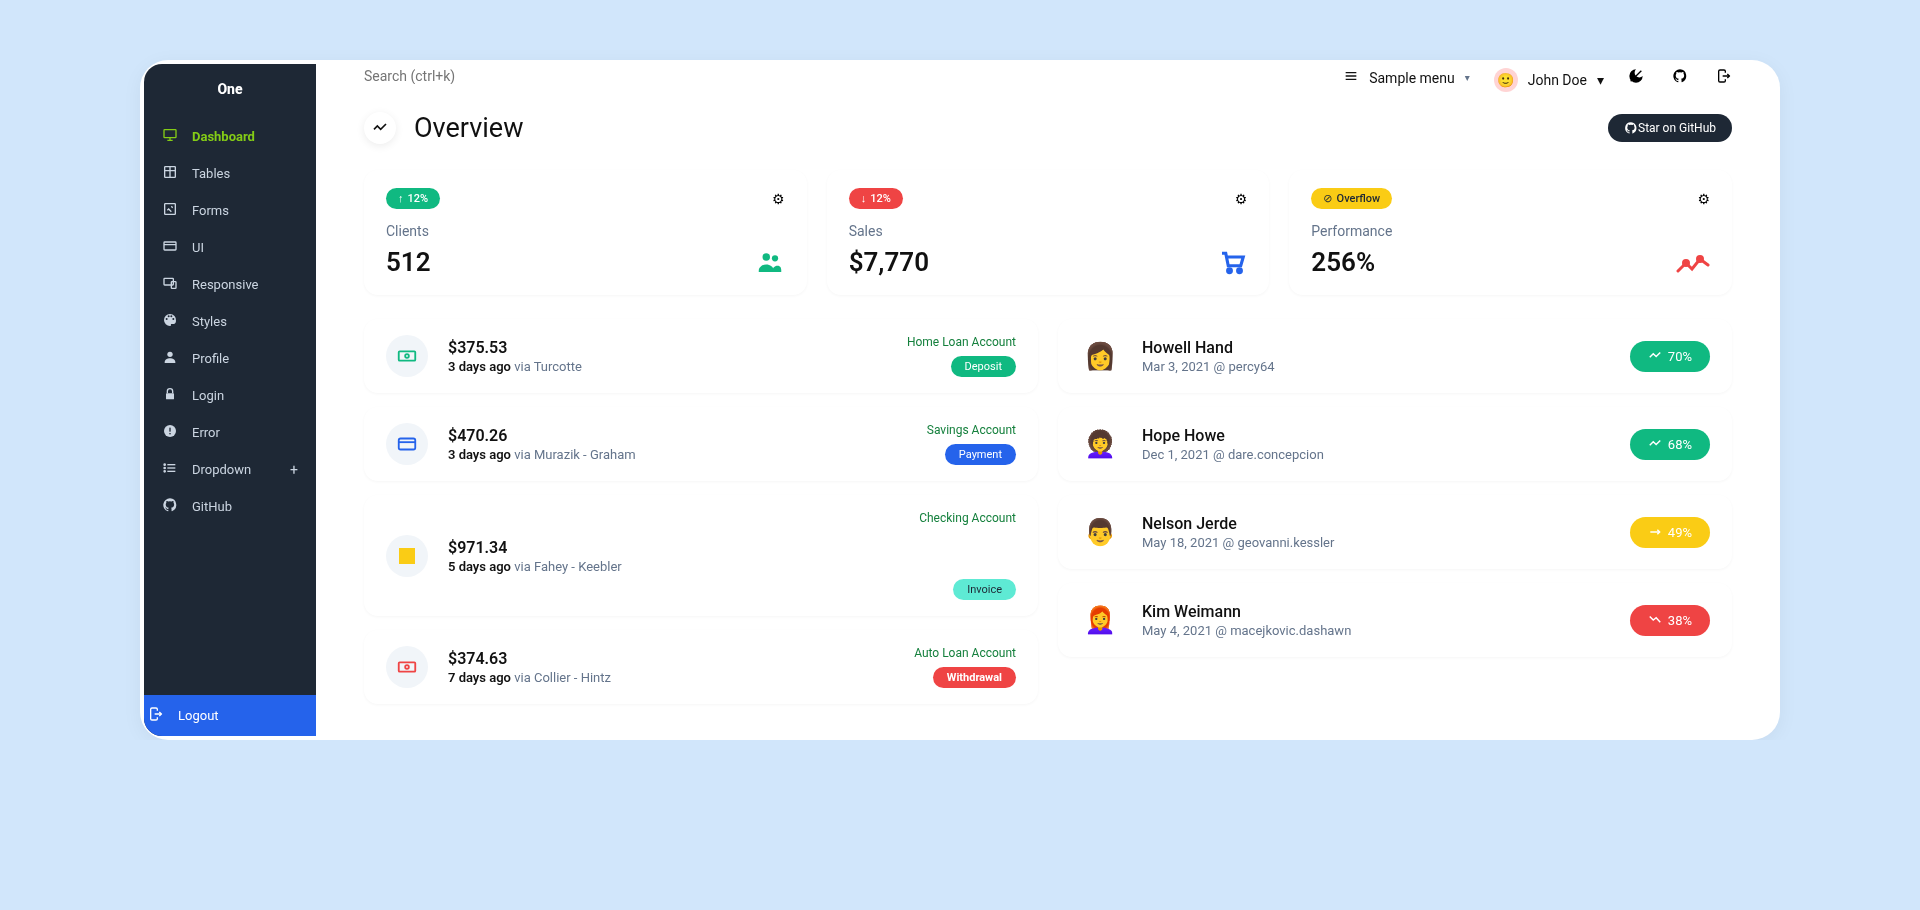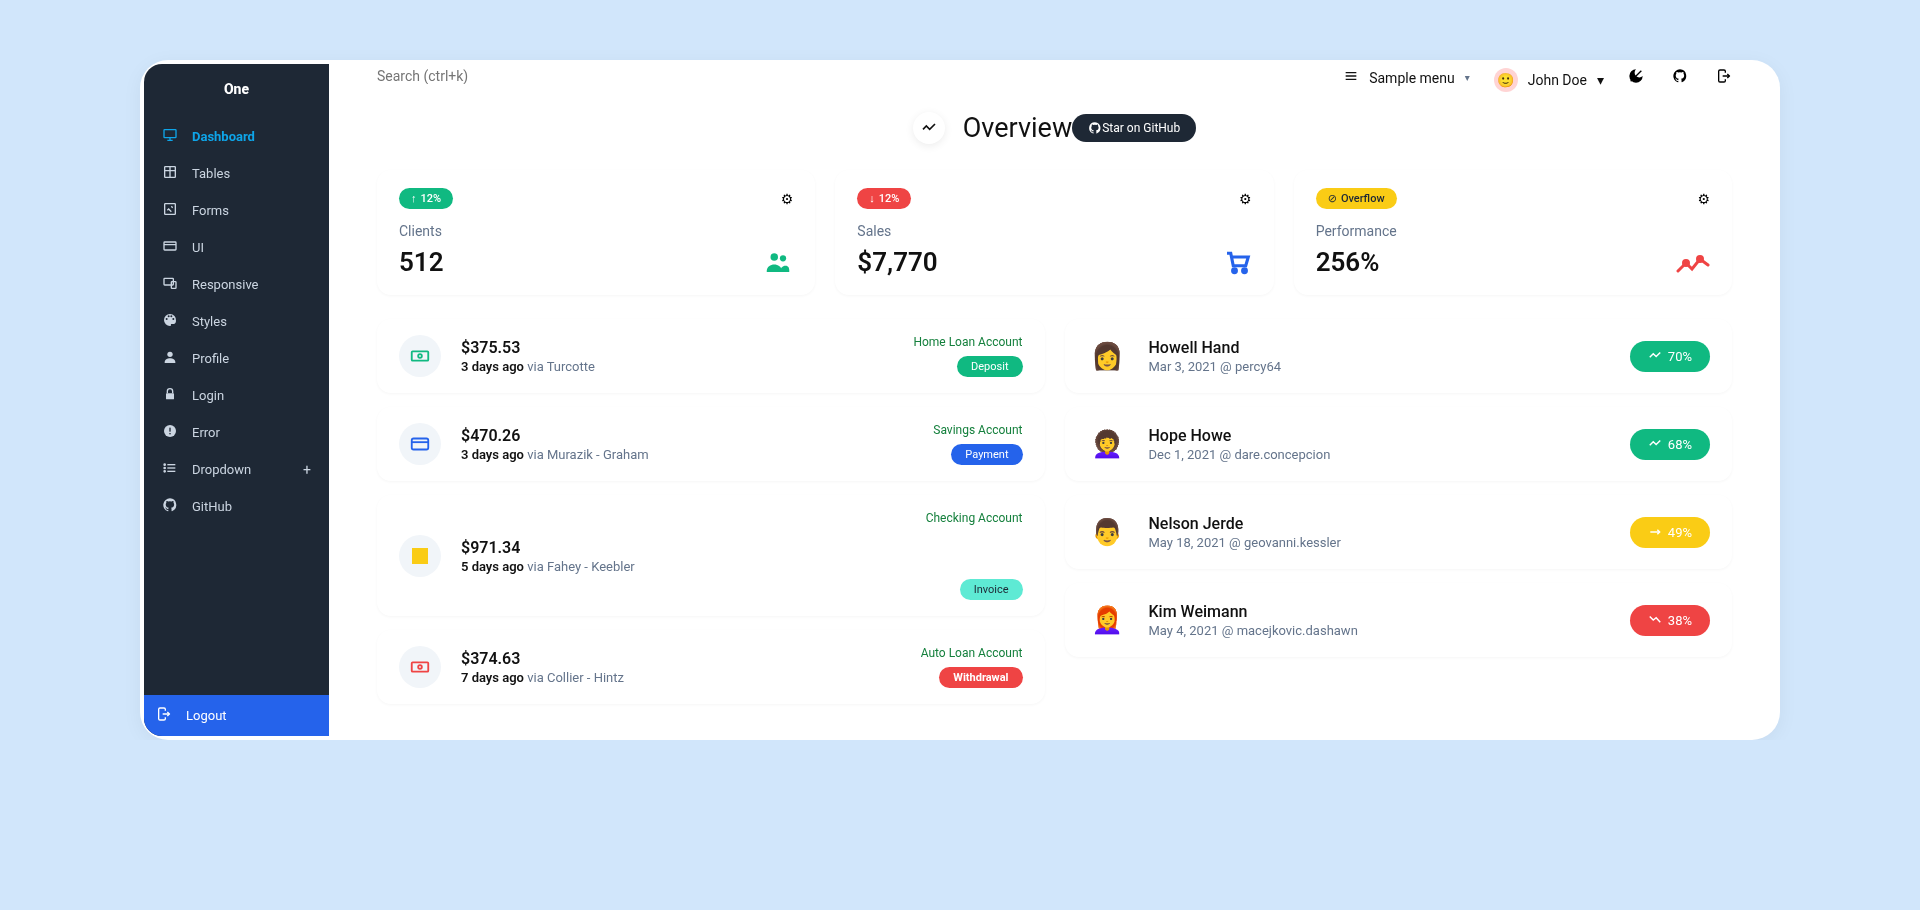--- a/index.html
+++ b/index.html
@@ -1,36 +1,36 @@
 <!DOCTYPE html>
 <html><head>
 <meta charset="utf-8">
 <style>
 * { margin: 0; padding: 0; box-sizing: border-box; font-family: -apple-system, BlinkMacSystemFont, "Segoe UI", Roboto, sans-serif; }
 body { background: #d1e6fb; padding: 60px 140px 0; }
 .app-window { background: #fff; border-radius: 28px; overflow: hidden; display: flex; height: 680px; box-shadow: 0 4px 20px rgba(0,0,0,0.05); }
-.sidebar { width: 185px; background: #1e2835; color: #fff; display: flex; flex-direction: column; border-radius: 18px 0 0 18px; margin: 4px 0 4px 4px; }
+.sidebar { width: 172px; background: #1e2835; color: #fff; display: flex; flex-direction: column; border-radius: 18px 0 0 18px; margin: 4px 0 4px 4px; }
 .sidebar-logo { text-align: center; padding: 17px 0; font-weight: 800; font-size: 14px; }
 .sidebar-nav { flex: 1; padding: 4px 0; }
 .sidebar-item { display: flex; align-items: center; padding: 9px 18px; font-size: 13px; cursor: pointer; color: #cbd5e1; gap: 14px; }
-.sidebar-item.active { color: #0ea5e9; font-weight: 700; }
+.sidebar-item.active { color: #84cc16; font-weight: 700; }
 .sidebar-item .plus { margin-left: auto; font-size: 14px; }
-.sidebar-logout { background: #2563eb; color: #fff; display: flex; align-items: center; padding: 11px 12px; font-size: 13px; gap: 14px; cursor: pointer; border-radius: 0 0 0 18px; }
+.sidebar-logout { background: #2563eb; color: #fff; display: flex; align-items: center; padding: 11px 4px; font-size: 13px; gap: 14px; cursor: pointer; border-radius: 0 0 0 18px; }
 .main { flex: 1; display: flex; flex-direction: column; }
 .topbar { display: flex; align-items: flex-start; padding: 8px 48px; gap: 24px; }
 .search-input { border: none; outline: none; font-size: 14px; color: #64748b; flex: 1; background: transparent; }
 .menu-btn { display: flex; align-items: center; gap: 10px; font-size: 14px; color: #111; cursor: pointer; }
 .menu-btn .chev { font-size: 10px; color: #64748b; }
 .user-btn { display: flex; align-items: center; gap: 10px; font-size: 14px; color: #111; cursor: pointer; }
 .avatar-sm { width: 24px; height: 24px; border-radius: 50%; background: #ffd4d4; display: inline-flex; align-items: center; justify-content: center; font-size: 14px; }
 .topbar-icons { display: flex; gap: 28px; align-items: center; }
 .topbar-icons span { cursor: pointer; font-size: 16px; }
 .icon-svg { width: 16px; height: 16px; display: inline-block; }
 .content { padding: 12px 48px; overflow: hidden; }
-.page-header { display: flex; align-items: center; justify-content: center; margin-bottom: 26px; }
+.page-header { display: flex; align-items: center; justify-content: space-between; margin-bottom: 26px; }
 .page-title-wrap { display: flex; align-items: center; gap: 18px; }
 .page-title-icon { width: 32px; height: 32px; background: #fff; border-radius: 50%; display: flex; align-items: center; justify-content: center; box-shadow: 0 2px 8px rgba(0,0,0,0.08); }
 .page-title { font-size: 27px; font-weight: 400; color: #111; }
 .github-btn { background: #1e2835; color: #fff; border-radius: 18px; padding: 7px 16px; font-size: 12px; display: flex; align-items: center; gap: 0; cursor: pointer; }
 .stats-row { display: grid; grid-template-columns: repeat(3, 1fr); gap: 20px; margin-bottom: 24px; }
 .stat-card { background: #fff; border-radius: 14px; padding: 18px 22px; box-shadow: 0 1px 3px rgba(0,0,0,0.04); }
 .stat-top { display: flex; justify-content: space-between; align-items: center; margin-bottom: 14px; }
 .pill { border-radius: 14px; padding: 4px 12px; font-size: 11px; display: inline-flex; align-items: center; gap: 4px; color: #fff; font-weight: 500; }
 .pill.green { background: #10b981; }
 .pill.red { background: #ef4444; }

